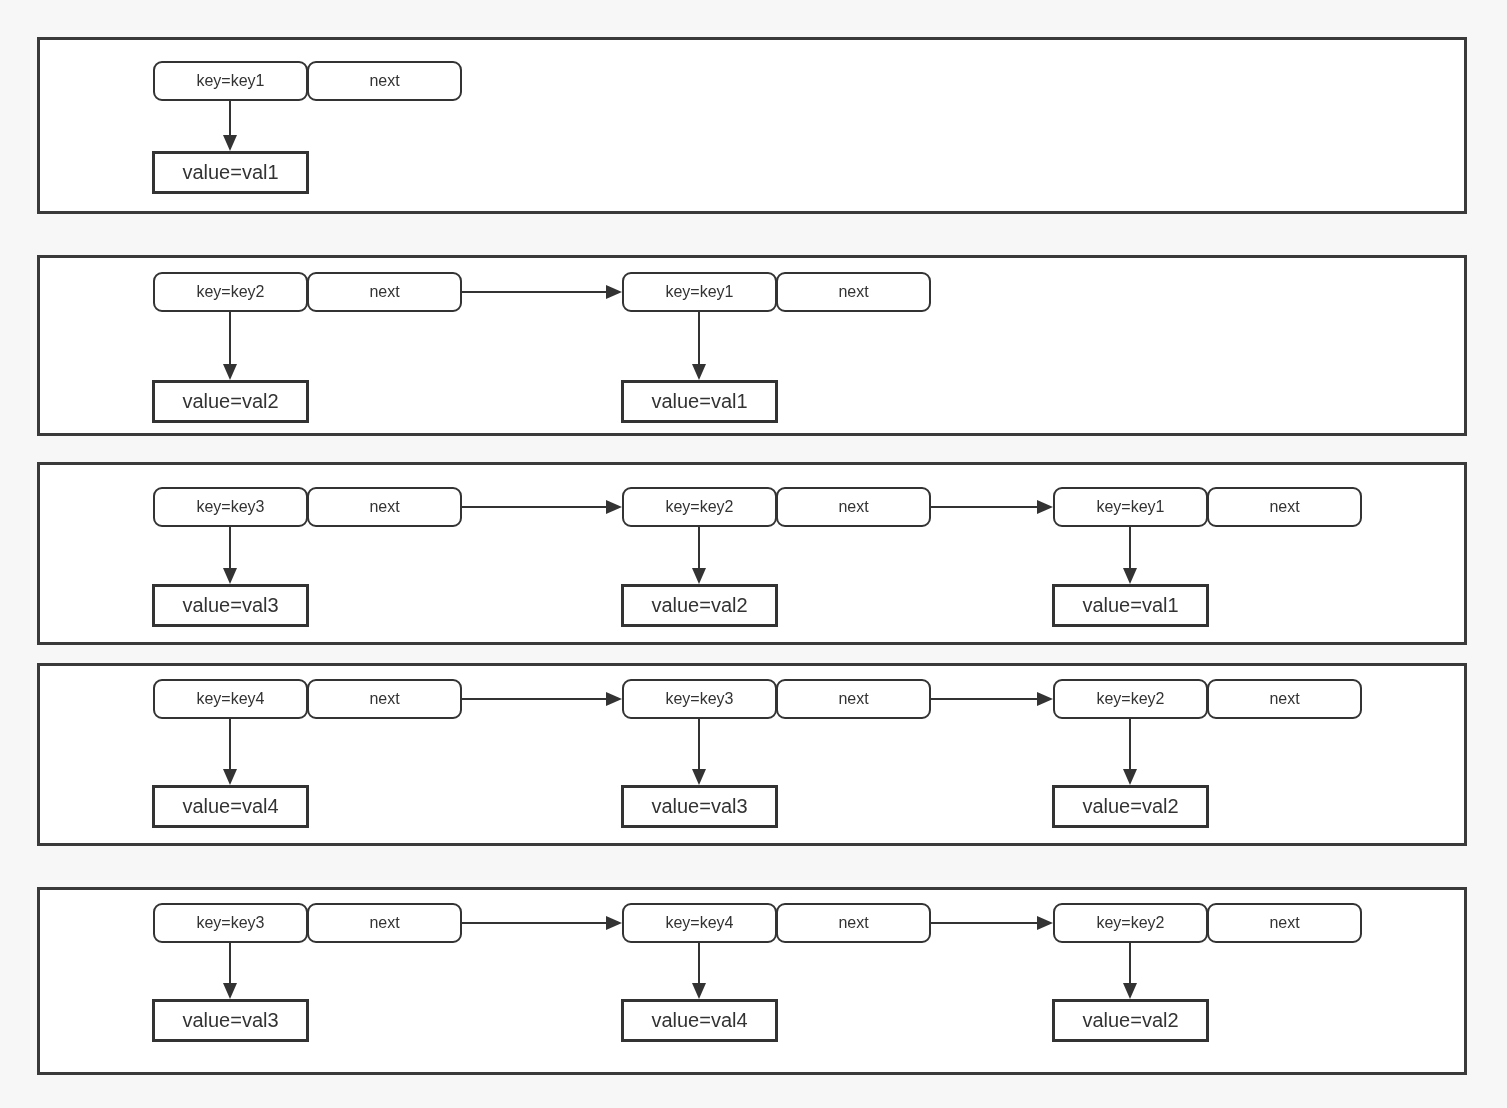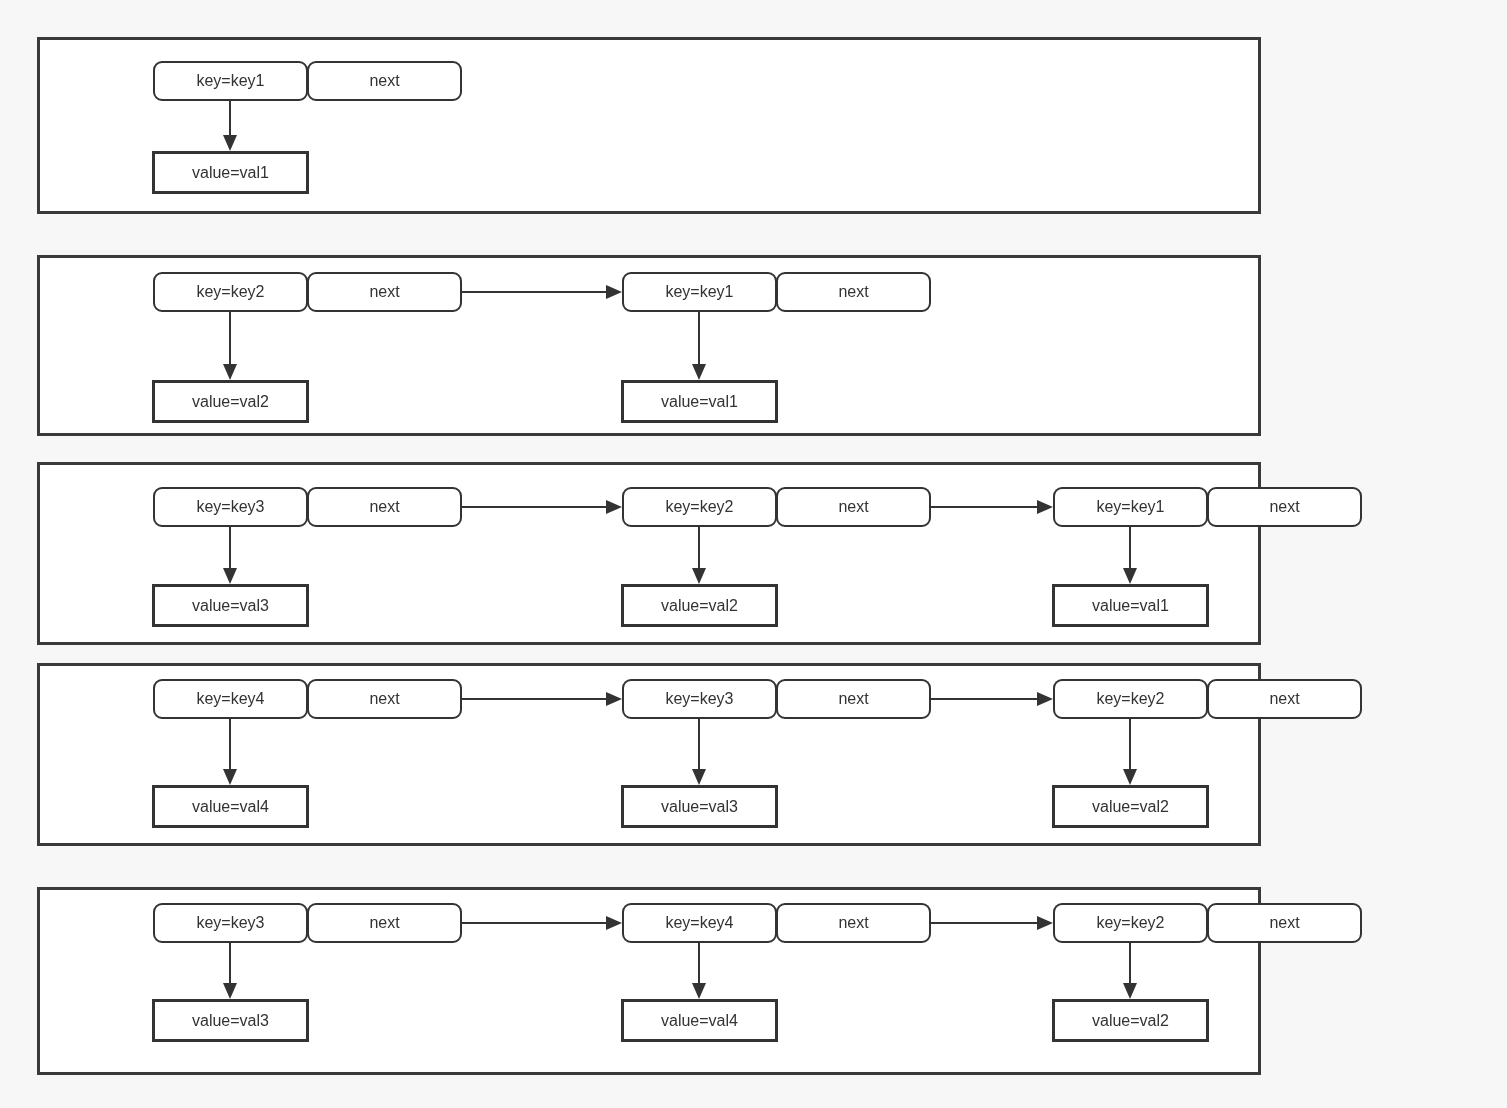--- a/index.html
+++ b/index.html
@@ -15,21 +15,21 @@
   body {
     width: 1507px; height: 1108px;
     background: var(--page_bg);
     font-family: "Liberation Sans", sans-serif;
     position: relative;
     overflow: hidden;
   }
   .panel {
     position: absolute;
     left: 37px;
-    width: 1224px;
+    width: 1430px;
     background: var(--panel_bg);
     border: 3px solid var(--panel_border);
     padding-left: 13px;
   }
   #panel1 { top: 37px;  height: 177px; --kt: 21px; --vt: 111px; }
   #panel2 { top: 255px; height: 181px; --kt: 14px; --vt: 122px; }
   #panel3 { top: 462px; height: 183px; --kt: 22px; --vt: 119px; }
   #panel4 { top: 663px; height: 183px; --kt: 13px; --vt: 119px; }
   #panel5 { top: 887px; height: 188px; --kt: 13px; --vt: 109px; }
 
@@ -44,21 +44,21 @@
     font-size: 16px; color: var(--text);
     white-space: nowrap;
   }
   .vbox {
     position: absolute;
     top: var(--vt);
     width: 157px; height: 43px;
     border: 3px solid var(--box_border);
     background: var(--panel_bg);
     display: flex; align-items: center; justify-content: center;
-    font-size: 16px; color: var(--text);
+    font-size: 20px; color: var(--text);
     white-space: nowrap;
   }
   .k1 { left: 113px; } .n1 { left: 267px; } .v1 { left: 112px; }
   .k2 { left: 582px; } .n2 { left: 736px; } .v2 { left: 581px; }
   .k3 { left: 1013px; } .n3 { left: 1167px; } .v3 { left: 1012px; }
 
   svg.arr { position: absolute; overflow: visible; }
   svg.arr line { stroke: var(--line); stroke-width: 2; }
   svg.arr polygon { fill: var(--line); }
 </style>

